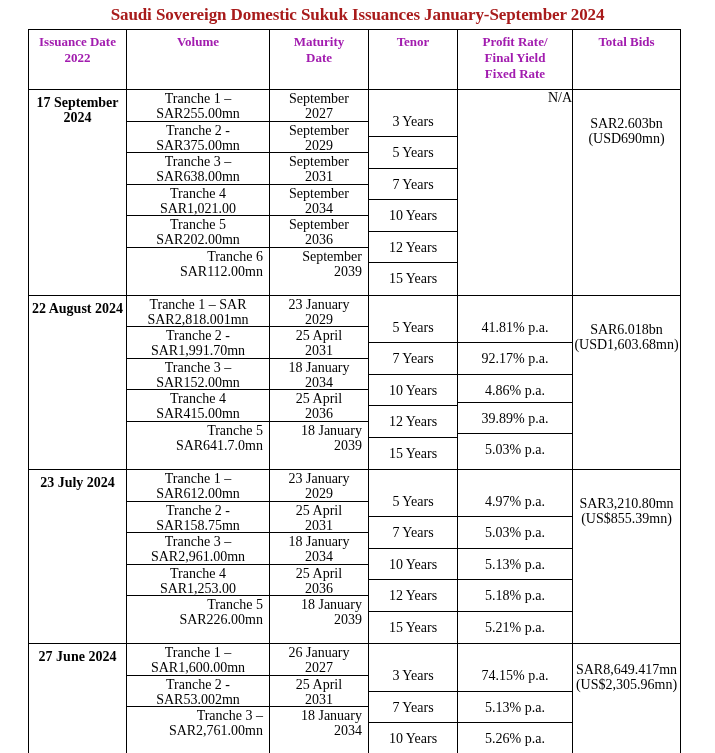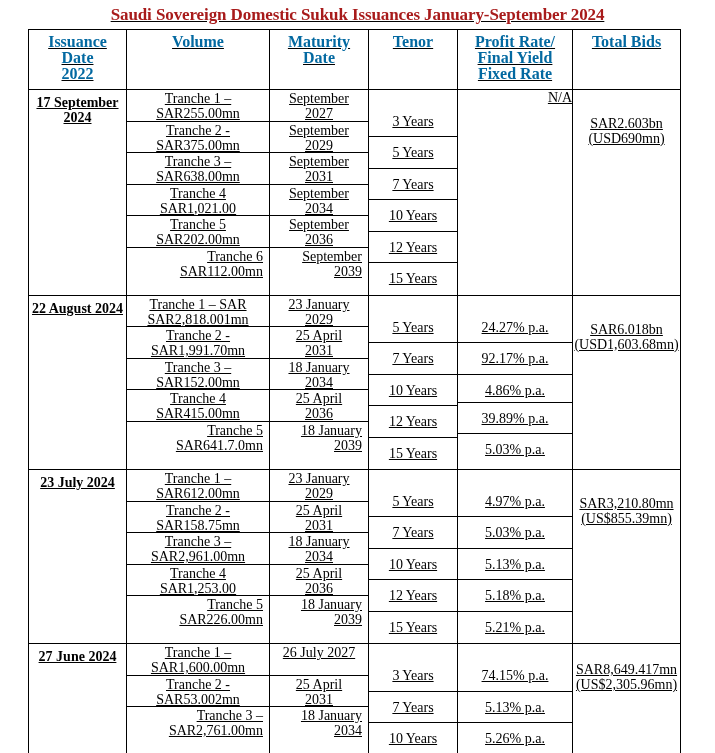--- a/index.html
+++ b/index.html
@@ -11,21 +11,20 @@
     width: 715px;
     height: 753px;
     font-family: "Liberation Serif", "DejaVu Serif", serif;
     overflow: hidden;
   }
   #page {
     position: relative;
     width: 715px;
     height: 753px;
     box-sizing: border-box;
-    text-decoration: underline;
   }
   #doc-title {
     text-align: center;
     color: #A81B1B;
     font-weight: bold;
     font-size: 17px;
     line-height: 22px;
     padding-top: 4px;
     padding-bottom: 3px;
     letter-spacing: -0.1px;
@@ -40,23 +39,23 @@
   }
   table.sukuk col.c-date    { width: 98px; }
   table.sukuk col.c-volume  { width: 143px; }
   table.sukuk col.c-mat     { width: 99px; }
   table.sukuk col.c-tenor   { width: 89px; }
   table.sukuk col.c-rate    { width: 115px; }
   table.sukuk col.c-bids    { width: 108px; }
 
   table.sukuk > thead > tr > th {
     border: 1.1px solid #000;
-    color: #0369a1;
+    color: #a21caf;
     font-weight: bold;
-    font-size: 16px;
+    font-size: 13px;
     line-height: 16px;
     text-align: center;
     vertical-align: top;
     padding: 4px 2px 7px 2px;
     height: 50px;
     box-sizing: border-box;
   }
   table.sukuk > tbody > tr > td {
     border: 1.1px solid #000;
     padding: 0;
@@ -280,21 +279,21 @@
               <li style="height: 31.5px; line-height: 31.5px; padding: 0px 6px;"><span>5 Years</span></li>
               <li style="height: 31.5px; line-height: 31.5px; padding: 0px 6px;"><span>7 Years</span></li>
               <li style="height: 31.5px; line-height: 31.5px; padding: 0px 6px;"><span>10 Years</span></li>
               <li style="height: 31.5px; line-height: 31.5px; padding: 0px 6px;"><span>12 Years</span></li>
               <li style="height: 31.5px; line-height: 31.5px; padding: 0px 6px; border-bottom: none;"><span>15 Years</span></li>
             </ul>
           </td>
           <td>
             <ul class="stack offset">
               <li class="spacer" style="height: 15.75px;"></li>
-              <li style="height: 31.5px; line-height: 31.5px; padding: 0px 6px;"><span>24.27% p.a.</span></li>
+              <li style="height: 31.5px; line-height: 31.5px; padding: 0px 6px;"><span>41.81% p.a.</span></li>
               <li style="height: 31.5px; line-height: 31.5px; padding: 0px 6px;"><span>92.17% p.a.</span></li>
               <li style="height: 28px; line-height: 31.5px; padding: 0px 6px;"><span>4.86% p.a.</span></li>
               <li style="height: 31.5px; line-height: 31.5px; padding: 0px 6px;"><span>39.89% p.a.</span></li>
               <li style="height: 31.5px; line-height: 31.5px; padding: 0px 6px; border-bottom: none;"><span>5.03% p.a.</span></li>
             </ul>
           </td>
           <td class="bids-cell" style="height: 157.5px;">
             <div class="bids-inner"><span>SAR6.018bn</span><br><span>(USD1,603.68mn)</span></div>
           </td>
         </tr>
@@ -386,21 +385,21 @@
               </li>
               <li class="last" style="height: 31.5px;">
                 <span class="l1">Tranche 3 –</span>
                 <span class="l2">SAR2,761.00mn</span>
               </li>
             </ul>
           </td>
           <td>
             <ul class="stack">
               <li style="height: 31.5px;">
-                <span class="l1">26 July 2027</span>
+                <span class="l1">26 January 2027</span>
               </li>
               <li style="height: 31.5px;">
                 <span class="l1">25 April</span>
                 <span class="l2">2031</span>
               </li>
               <li class="last" style="height: 31.5px;">
                 <span class="l1">18 January</span>
                 <span class="l2">2034</span>
               </li>
             </ul>

